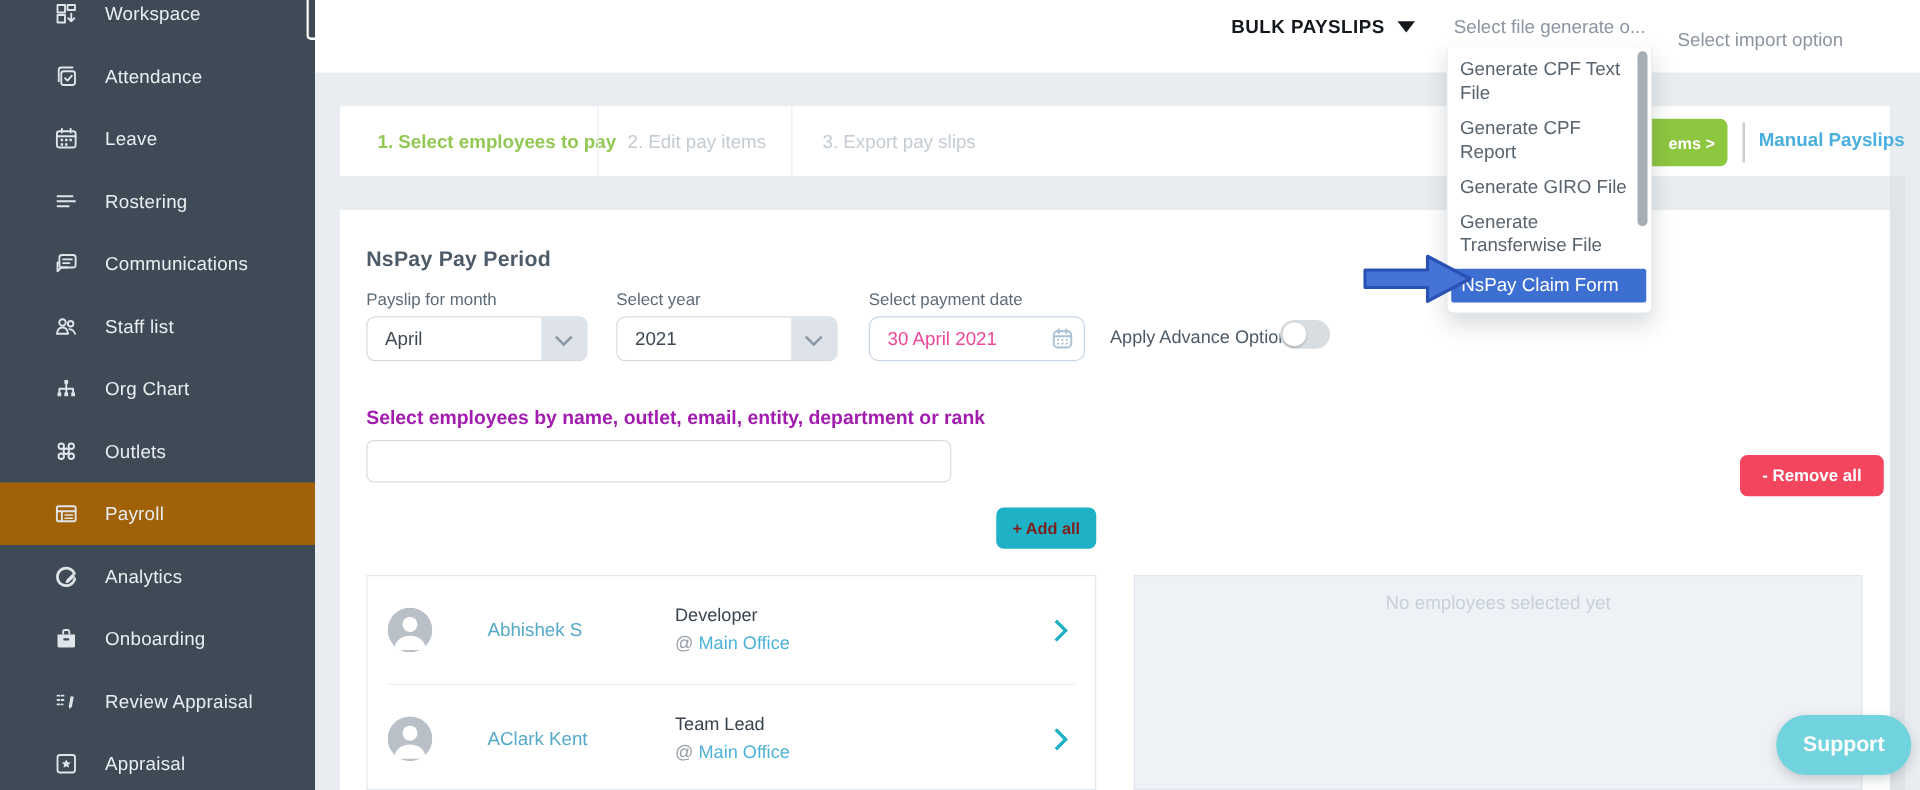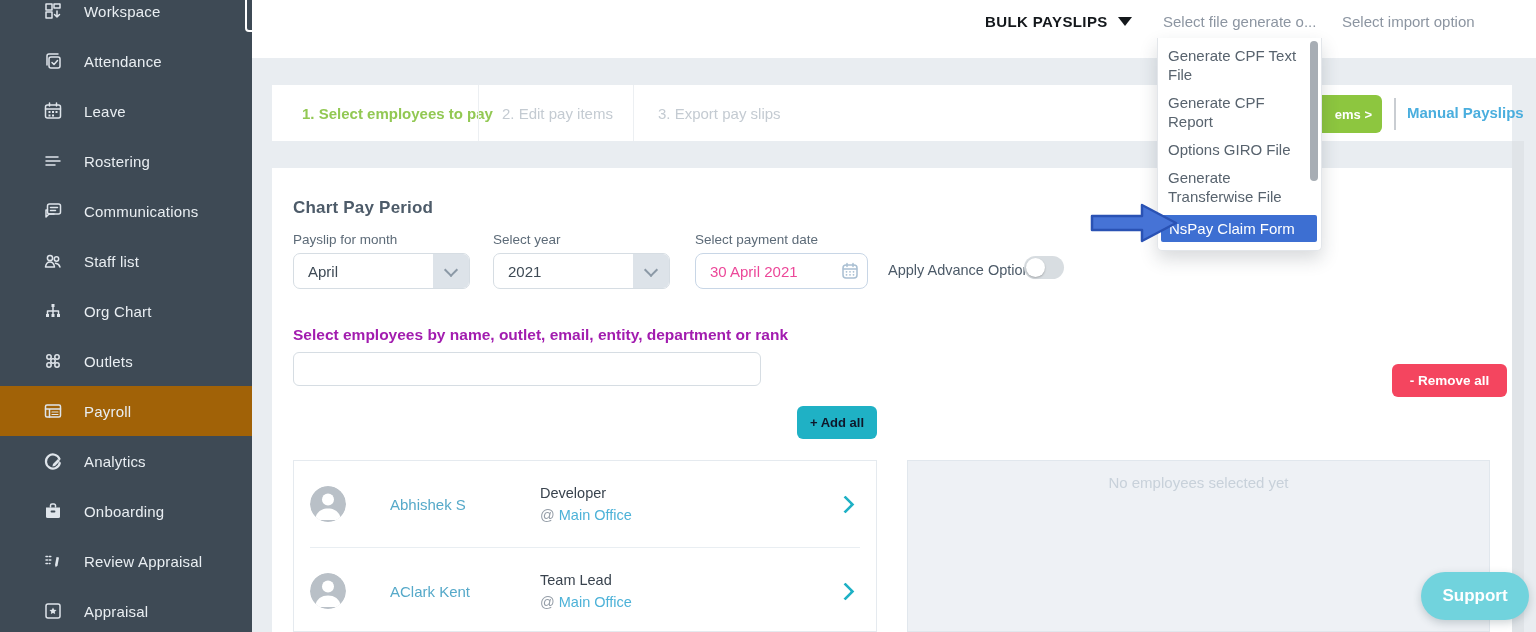--- a/index.html
+++ b/index.html
@@ -24,21 +24,21 @@
   .side-notch{left:245px;top:0px;width:12px;height:30px;background:#3e4a55;
     border:2px solid #ffffff;border-top:none;border-radius:0 0 4px 4px;z-index:3;}
 
   
   .topband{left:252px;top:0;width:1284px;height:58px;background:#ffffff;z-index:4;}
   .bulk-title{left:985px;top:13px;font-size:15px;font-weight:bold;color:#14181c;letter-spacing:.4px;z-index:5;}
   .tri-down{left:1118px;top:17px;width:0;height:0;border-left:7px solid transparent;
     border-right:7px solid transparent;border-top:9px solid #14181c;z-index:5;cursor:pointer;}
   .top-dd{font-size:15px;color:#8c95a1;z-index:5;cursor:pointer;}
   .dd-file{left:1163px;top:13px;}
-  .dd-import{left:1342px;top:13px;}
+  .dd-import{left:1342px;top:24px;}
   .chev{display:inline-block;width:8px;height:8px;border-left:2px solid #97a1ac;
     border-bottom:2px solid #97a1ac;transform:rotate(-45deg);}
   .chev-file{left:1303px;top:17px;}
   .chev-import{left:1484px;top:17px;}
 
   
   .steps-card{left:272px;top:85px;width:1240px;height:56px;background:#ffffff;z-index:1;}
   .step{top:0;height:56px;display:flex;align-items:center;font-size:15px;}
   .step1{left:30px;color:#92c853;font-weight:bold;}
   .step2{left:230px;color:#c4cbd2;}
@@ -83,21 +83,21 @@
   .toggle{left:752px;top:88px;width:40px;height:23px;background:#d8dde1;border-radius:12px;cursor:pointer;}
   .knob{position:absolute;left:2px;top:2px;width:19px;height:19px;background:#ffffff;border-radius:50%;
     box-shadow:0 1px 2px rgba(0,0,0,.25);}
 
   .emp-head{left:21px;top:158px;font-size:15.5px;font-weight:bold;color:#a21caf;}
   .search-input{left:21px;top:184px;width:468px;height:34px;border:1px solid #d6dde3;border-radius:6px;
     box-sizing:border-box;background:#fff;font-size:15px;color:#3e4a55;padding:0 12px;outline:none;}
   .remove-btn{left:1120px;top:196px;width:115px;height:33px;background:#f4455f;border-radius:6px;
     color:#fff;font-size:13.5px;font-weight:bold;display:flex;align-items:center;justify-content:center;cursor:pointer;}
   .add-btn{left:525px;top:238px;width:80px;height:33px;background:#1fb1c5;border-radius:6px;
-    color:#0f172a;font-size:13px;font-weight:bold;display:flex;align-items:center;justify-content:center;cursor:pointer;}
+    color:#7f1d1d;font-size:13px;font-weight:bold;display:flex;align-items:center;justify-content:center;cursor:pointer;}
 
   .emp-list{left:21px;top:292px;width:584px;height:172px;background:#fff;border:1px solid #e5eaef;box-sizing:border-box;}
   .emp-row{height:86px;display:flex;align-items:center;cursor:pointer;}
   .row-div{height:1px;background:#e9eef2;margin:0 16px;}
   .avatar{width:36px;height:36px;border-radius:50%;overflow:hidden;margin-left:16px;flex:0 0 36px;}
   .emp-name{width:150px;margin-left:44px;font-size:15px;color:#56a9c9;}
   .emp-role-col{flex:1;font-size:14.5px;color:#39434e;line-height:22px;}
   .emp-at{color:#959ea8;}
   .emp-loc{color:#4db2d8;}
   .row-chev{width:10px;height:10px;border-right:3px solid #1fb1c5;border-top:3px solid #1fb1c5;
@@ -263,32 +263,32 @@
   <div class="abs step step3">3. Export pay slips</div>
 </div>
 
 <div class="abs green-btn">ems &gt;</div>
 <div class="abs vdiv"></div>
 <div class="abs manual-link">Manual Payslips</div>
 
 <div class="abs menu">
   <div class="menu-item">Generate CPF Text File</div>
   <div class="menu-item">Generate CPF Report</div>
-  <div class="menu-item">Options GIRO File</div>
+  <div class="menu-item">Generate GIRO File</div>
   <div class="menu-item">Generate Transferwise File</div>
   <div class="menu-item-hl">NsPay Claim Form</div>
   <div class="menu-scroll"></div>
 </div>
 
 <svg class="abs arrow-ann" viewBox="0 0 90 42">
   <polygon points="2,14 52,14 52,3 86,21 52,39 52,28 2,28" fill="#4673d6" stroke="#2a52b4" stroke-width="2.5" stroke-linejoin="round"></polygon>
 </svg>
 
 <div class="abs main-card">
-  <div class="abs pp-head">Chart Pay Period</div>
+  <div class="abs pp-head">NsPay Pay Period</div>
 
   <div class="abs f-label lab-month">Payslip for month</div>
   <div class="abs f-label lab-year">Select year</div>
   <div class="abs f-label lab-date">Select payment date</div>
 
   <div class="abs sel sel-month">
     <span class="sel-text">April</span>
     <span class="sel-caret">
         <span class="chev"></span>
       </span>

